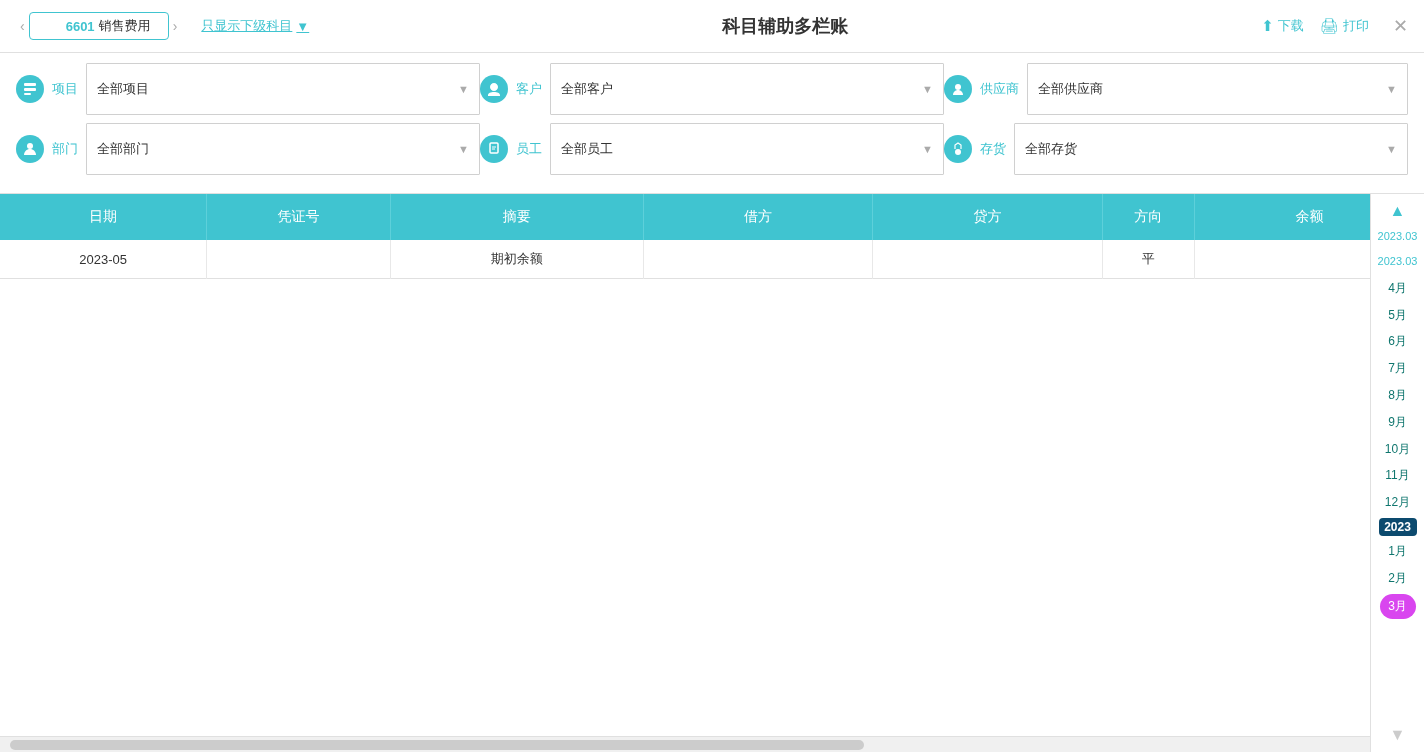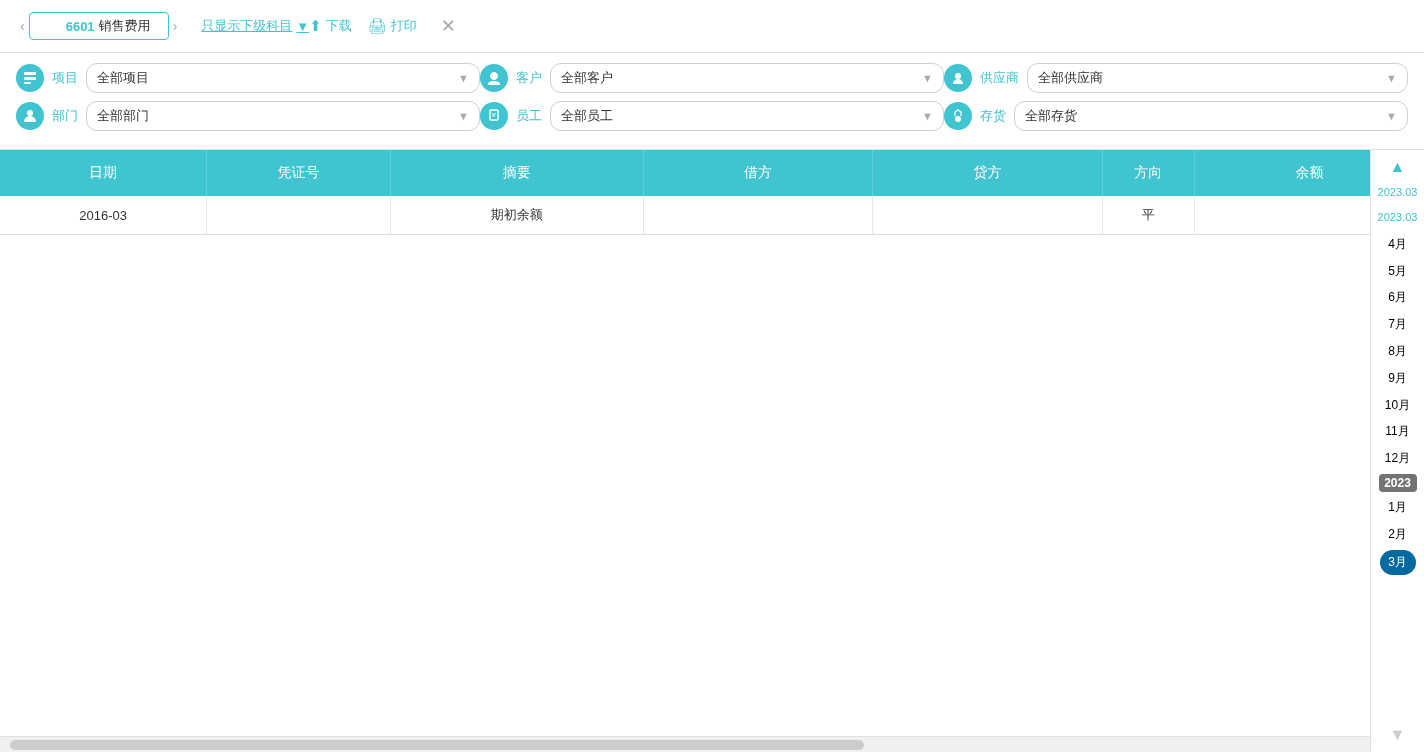--- a/index.html
+++ b/index.html
@@ -20,21 +20,21 @@
     .action-btn { display: flex; align-items: center; gap: 4px; color: #40c4d0; cursor: pointer; font-size: 13px; }
     .close-btn { color: #aaa; font-size: 18px; cursor: pointer; margin-left: 8px; }
 
     
     .filter-area { padding: 10px 16px; background: #fff; border-bottom: 1px solid #e0e0e0; }
     .filter-row { display: flex; align-items: center; margin-bottom: 8px; }
     .filter-item { display: flex; align-items: center; gap: 8px; flex: 1; }
     .filter-icon { width: 28px; height: 28px; border-radius: 50%; display: flex; align-items: center; justify-content: center; font-size: 14px; flex-shrink: 0; }
     .filter-icon.teal { background: #40c4d0; color: white; }
     .filter-label { color: #40c4d0; font-size: 13px; white-space: nowrap; }
-    .filter-select { flex: 1; border: 1px solid #d0d0d0; border-radius: 11px; padding: 5px 10px; display: flex; align-items: center; justify-content: space-between; cursor: pointer; background: #fff; min-width: 160px; }
+    .filter-select { flex: 1; border: 1px solid #d0d0d0; border-radius: 1px; padding: 16px 10px; display: flex; align-items: center; justify-content: space-between; cursor: pointer; background: #fff; min-width: 160px; }
     .filter-select span { color: #333; }
     .filter-select .arrow { color: #aaa; font-size: 11px; }
 
     
     .table-container { flex: 1; overflow: auto; position: relative; }
     table { width: 100%; border-collapse: collapse; }
     thead tr { background: #40c4d0; color: white; }
     thead th { padding: 14px 8px; text-align: center; font-weight: normal; font-size: 14px; border-right: 1px solid #5dd0da; }
     thead th:last-child { border-right: none; }
     tbody tr { border-bottom: 1px solid #e0e0e0; }
@@ -48,41 +48,42 @@
     .col-direction { width: 80px; }
     .col-balance { width: 200px; margin-left: 36px; }
 
     
     .scroll-bar-wrapper { height: 16px; background: #f0f0f0; border-top: 1px solid #e0e0e0; }
     .scroll-bar-track { height: 100%; position: relative; }
     .scroll-bar-thumb { height: 10px; background: #ccc; border-radius: 5px; width: 60%; margin-top: 3px; margin-left: 10px; }
 
     
     .timeline-panel { position: absolute; right: 0; top: 0; height: 100%; width: 54px; background: #fff; border-left: 1px solid #e0e0e0; display: flex; flex-direction: column; align-items: center; padding: 4px 0; overflow: hidden; }
-    .timeline-item { font-size: 12px; color: #000000; padding: 5px 0; cursor: pointer; width: 100%; text-align: center; line-height: 1.4; }
+    .timeline-item { font-size: 12px; color: #0f766e; padding: 5px 0; cursor: pointer; width: 100%; text-align: center; line-height: 1.4; }
     .timeline-item.highlighted { color: #40c4d0; }
     .timeline-nav { color: #ccc; font-size: 16px; cursor: pointer; padding: 4px 0; }
     .timeline-nav.active-nav { color: #40c4d0; }
   </style>
 </head>
 <body>
 
 <div class="page-container">
 
   <div class="header">
     <span class="nav-prev">‹</span>
     <div class="account-selector">
       <span class="account-code">6601</span>
       <span class="account-name">销售费用</span>
     </div>
     <span class="nav-next">›</span>
     <div class="show-sub">
       <span>只显示下级科目</span>
       <span class="show-sub-dropdown">▼</span>
     </div>
+    <div class="page-title">科目辅助多栏账</div>
     <div class="header-actions">
       <div class="action-btn">
         <span style="font-size:15px;">⬆</span>
         <span>下载</span>
       </div>
       <div class="action-btn">
         <span style="font-size:15px;">🖨</span>
         <span>打印</span>
       </div>
       <span class="close-btn">✕</span>
@@ -187,21 +188,21 @@
               <th class="col-voucher">凭证号</th>
               <th class="col-summary">摘要</th>
               <th class="col-debit">借方</th>
               <th class="col-credit">贷方</th>
               <th class="col-direction">方向</th>
               <th class="col-balance">余额</th>
             </tr>
           </thead>
           <tbody>
             <tr>
-              <td class="col-date">2016-03</td>
+              <td class="col-date">2023-05</td>
               <td class="col-voucher"></td>
               <td class="col-summary">期初余额</td>
               <td class="col-debit"></td>
               <td class="col-credit"></td>
               <td class="col-direction">平</td>
               <td class="col-balance"></td>
             </tr>
           </tbody>
         </table>
       </div>
@@ -220,21 +221,21 @@
       <div class="timeline-item highlighted" style="color:#40c4d0; font-size:11px;">2023.03</div>
       <div class="timeline-item">4月</div>
       <div class="timeline-item">5月</div>
       <div class="timeline-item">6月</div>
       <div class="timeline-item">7月</div>
       <div class="timeline-item">8月</div>
       <div class="timeline-item">9月</div>
       <div class="timeline-item">10月</div>
       <div class="timeline-item">11月</div>
       <div class="timeline-item">12月</div>
-      <div style="background:#737373; color:white; border-radius:4px; width:38px; text-align:center; font-size:12px; font-weight:bold; padding:2px 0; margin:2px auto; cursor:pointer;">2023</div>
+      <div style="background:#0c4a6e; color:white; border-radius:4px; width:38px; text-align:center; font-size:12px; font-weight:bold; padding:2px 0; margin:2px auto; cursor:pointer;">2023</div>
       <div class="timeline-item">1月</div>
       <div class="timeline-item">2月</div>
-      <div style="background:#0369a1; color:white; border-radius:14px; width:36px; text-align:center; font-size:12px; padding:4px 0; margin:2px auto; cursor:pointer;">3月</div>
+      <div style="background:#d946ef; color:white; border-radius:14px; width:36px; text-align:center; font-size:12px; padding:4px 0; margin:2px auto; cursor:pointer;">3月</div>
 
       <div class="timeline-nav" style="margin-top:auto; color:#ccc;">▼</div>
     </div>
   </div>
 </div>
 
 </body></html>

